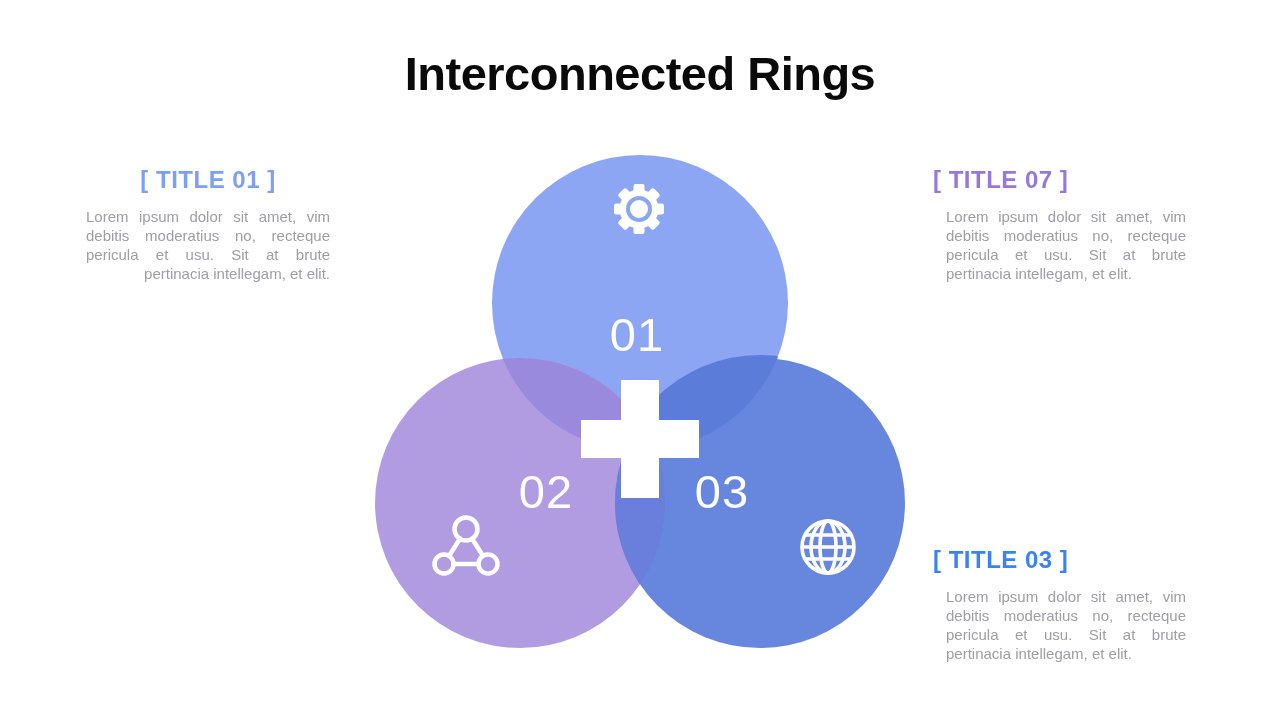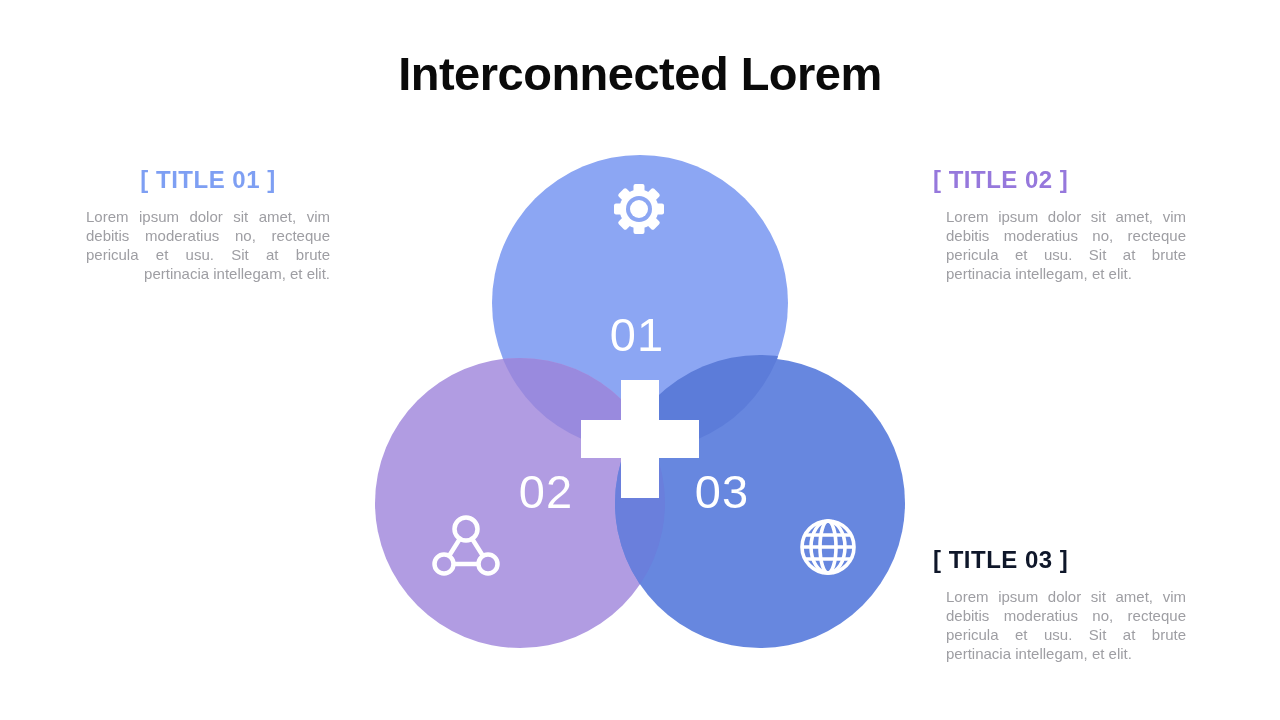--- a/index.html
+++ b/index.html
@@ -32,21 +32,21 @@
   .tb-02 { left:933px; top:166px; width:266px; }
   .tb-02 .block-title { text-align:left; }
   .tb-03 { left:933px; top:546px; width:266px; }
   .tb-03 .block-title { text-align:left; }
 </style>
 </head>
 <body>
 
 <main class="slide">
 
-  <h1 class="main-title">Interconnected Lorem</h1>
+  <h1 class="main-title">Interconnected Rings</h1>
 
   <svg class="venn" width="1280" height="720" viewBox="0 0 1280 720" xmlns="http://www.w3.org/2000/svg">
     <defs>
       <clipPath id="clipC1">
           <circle cx="640" cy="303" r="148"></circle>
         </clipPath>
       <clipPath id="clipC2">
           <circle cx="520" cy="503" r="145"></circle>
         </clipPath>
     </defs>
@@ -95,22 +95,22 @@
 
     <path d="M621 380 h38 v40 h40 v38 h-40 v40 h-38 v-40 h-40 v-38 h40 Z" fill="#FFFFFF"></path>
   </svg>
 
   <section class="text-block tb-01">
     <h2 class="block-title" style="color: rgb(126, 159, 243);">[ TITLE 01 ]</h2>
     <p class="block-body" style="color: rgb(158, 158, 163);">Lorem ipsum dolor sit amet, vim debitis moderatius no, recteque pericula et usu. Sit at brute pertinacia intellegam, et elit.</p>
   </section>
 
   <section class="text-block tb-02">
-    <h2 class="block-title" style="color: rgb(150, 120, 220);">[ TITLE 02 ]</h2>
+    <h2 class="block-title" style="color: rgb(150, 120, 220);">[ TITLE 07 ]</h2>
     <p class="block-body" style="color: rgb(158, 158, 163);">Lorem ipsum dolor sit amet, vim debitis moderatius no, recteque pericula et usu. Sit at brute pertinacia intellegam, et elit.</p>
   </section>
 
   <section class="text-block tb-03">
-    <h2 class="block-title" style="color: #0f172a;">[ TITLE 03 ]</h2>
+    <h2 class="block-title" style="color: #3b82f6;">[ TITLE 03 ]</h2>
     <p class="block-body" style="color: rgb(158, 158, 163);">Lorem ipsum dolor sit amet, vim debitis moderatius no, recteque pericula et usu. Sit at brute pertinacia intellegam, et elit.</p>
   </section>
 
 </main>
 
 </body></html>

